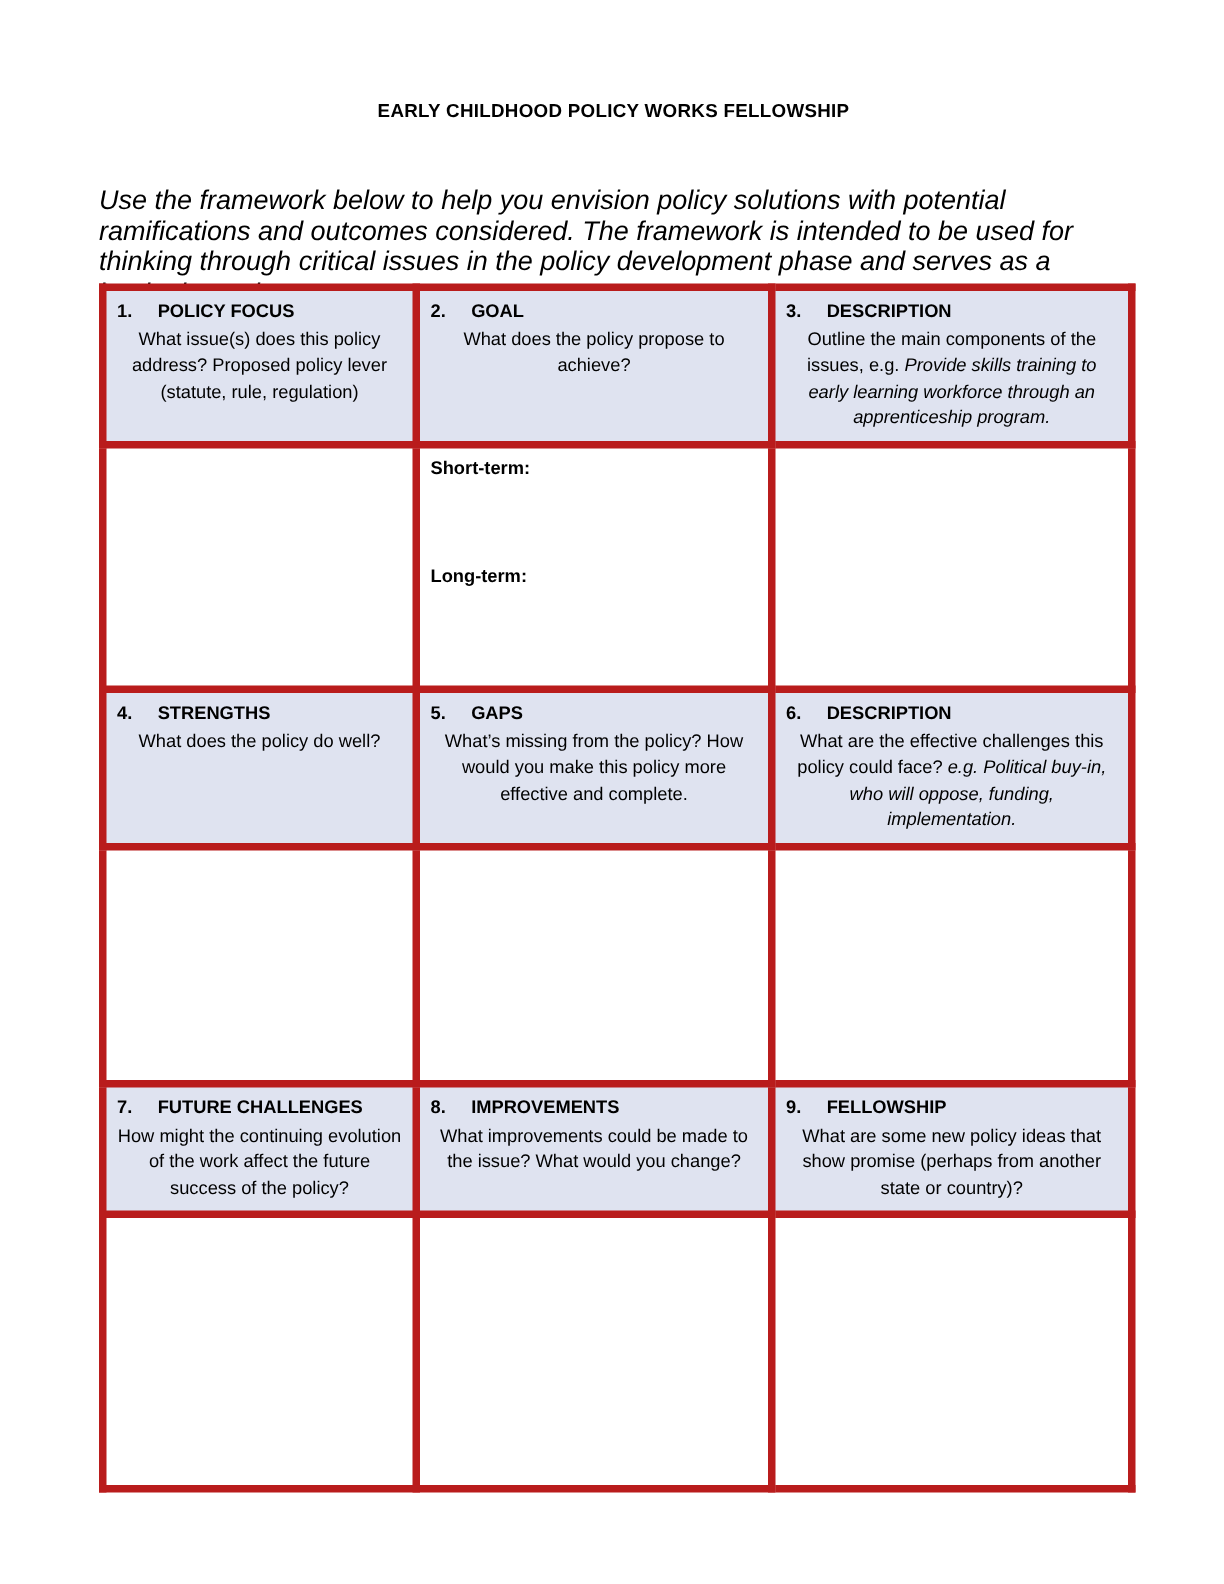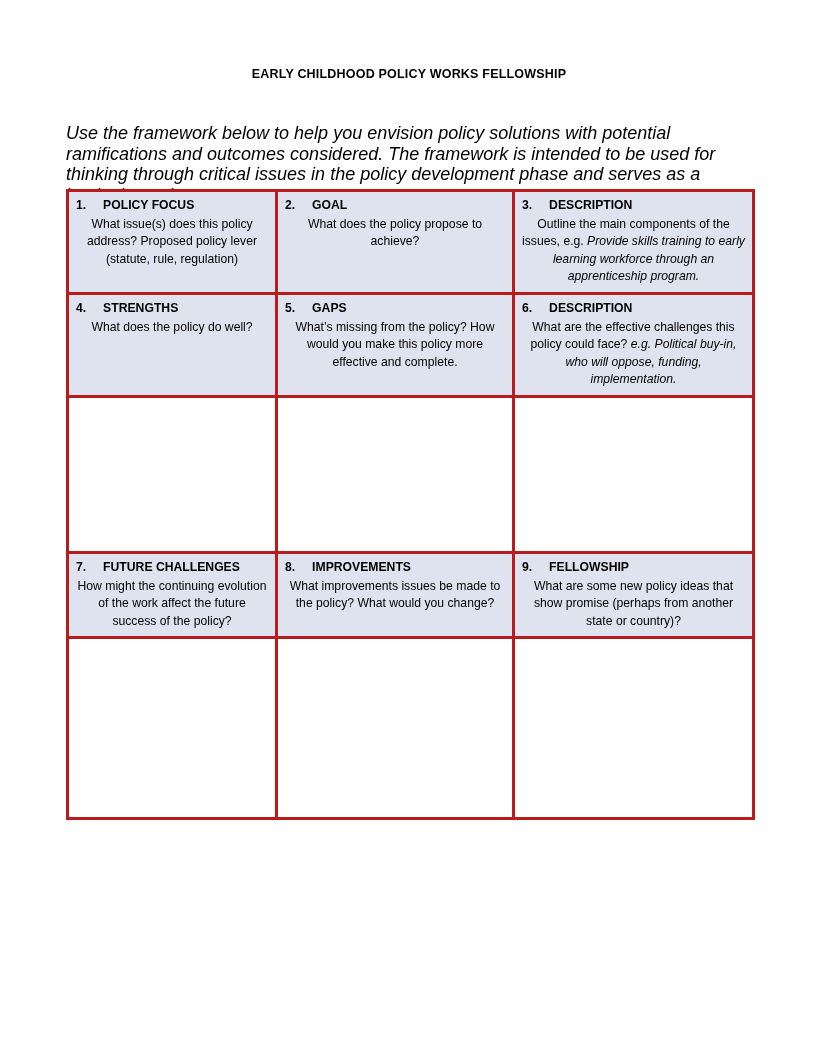--- a/index.html
+++ b/index.html
@@ -55,21 +55,21 @@
   
   .worksheet {
     position: absolute;
     left: 66px;
     top: 189px;
     width: 686px;
     border-collapse: collapse;
     table-layout: fixed;
   }
   .worksheet td {
-    border: 3px solid #b91c1c;
+    border: 5px solid #b91c1c;
     vertical-align: top;
     padding: 5px 7px 6px 7px;
     font-size: 12.2px;
     line-height: 17.6px;
   }
   .col-1 { width: 209px; }
   .col-2 { width: 237px; }
   .col-3 { width: 240px; }
 
   .header-cell {
@@ -133,20 +133,29 @@
         <td class="header-cell">
           <span class="cell-heading"><span>2.</span>	<span>GOAL</span></span>
           <span class="cell-desc"><span>What does the policy propose to achieve?</span><span class="em"></span></span>
         </td>
         <td class="header-cell">
           <span class="cell-heading"><span>3.</span>	<span>DESCRIPTION</span></span>
           <span class="cell-desc"><span>Outline the main components of the issues, e.g. </span><span class="em">Provide skills training to early learning workforce through an apprenticeship program.</span></span>
         </td>
       </tr>
 
+      <tr class="answer-row-a">
+        <td class="body-cell"></td>
+        <td class="body-cell">
+          <span class="subfield">Short-term:</span>
+          <span class="subfield-gap" style="display:block;"></span>
+          <span class="subfield">Long-term:</span>
+        </td>
+        <td class="body-cell"></td>
+      </tr>
 
       <tr>
         <td class="header-cell">
           <span class="cell-heading"><span>4.</span>	<span>STRENGTHS</span></span>
           <span class="cell-desc"><span>What does the policy do well?</span><span class="em"></span></span>
         </td>
         <td class="header-cell">
           <span class="cell-heading"><span>5.</span>	<span>GAPS</span></span>
           <span class="cell-desc"><span>What’s missing from the policy? How would you make this policy more effective and complete.</span><span class="em"></span></span>
         </td>
@@ -162,21 +171,21 @@
         <td class="body-cell"></td>
       </tr>
 
       <tr>
         <td class="header-cell">
           <span class="cell-heading"><span>7.</span>	<span>FUTURE CHALLENGES</span></span>
           <span class="cell-desc"><span>How might the continuing evolution of the work affect the future success of the policy?</span><span class="em"></span></span>
         </td>
         <td class="header-cell">
           <span class="cell-heading"><span>8.</span>	<span>IMPROVEMENTS</span></span>
-          <span class="cell-desc"><span>What improvements issues be made to the policy? What would you change?</span><span class="em"></span></span>
+          <span class="cell-desc"><span>What improvements could be made to the issue? What would you change?</span><span class="em"></span></span>
         </td>
         <td class="header-cell">
           <span class="cell-heading"><span>9.</span>	<span>FELLOWSHIP</span></span>
           <span class="cell-desc"><span>What are some new policy ideas that show promise (perhaps from another state or country)?</span><span class="em"></span></span>
         </td>
       </tr>
 
       <tr class="answer-row-c">
         <td class="body-cell"></td>
         <td class="body-cell"></td>

